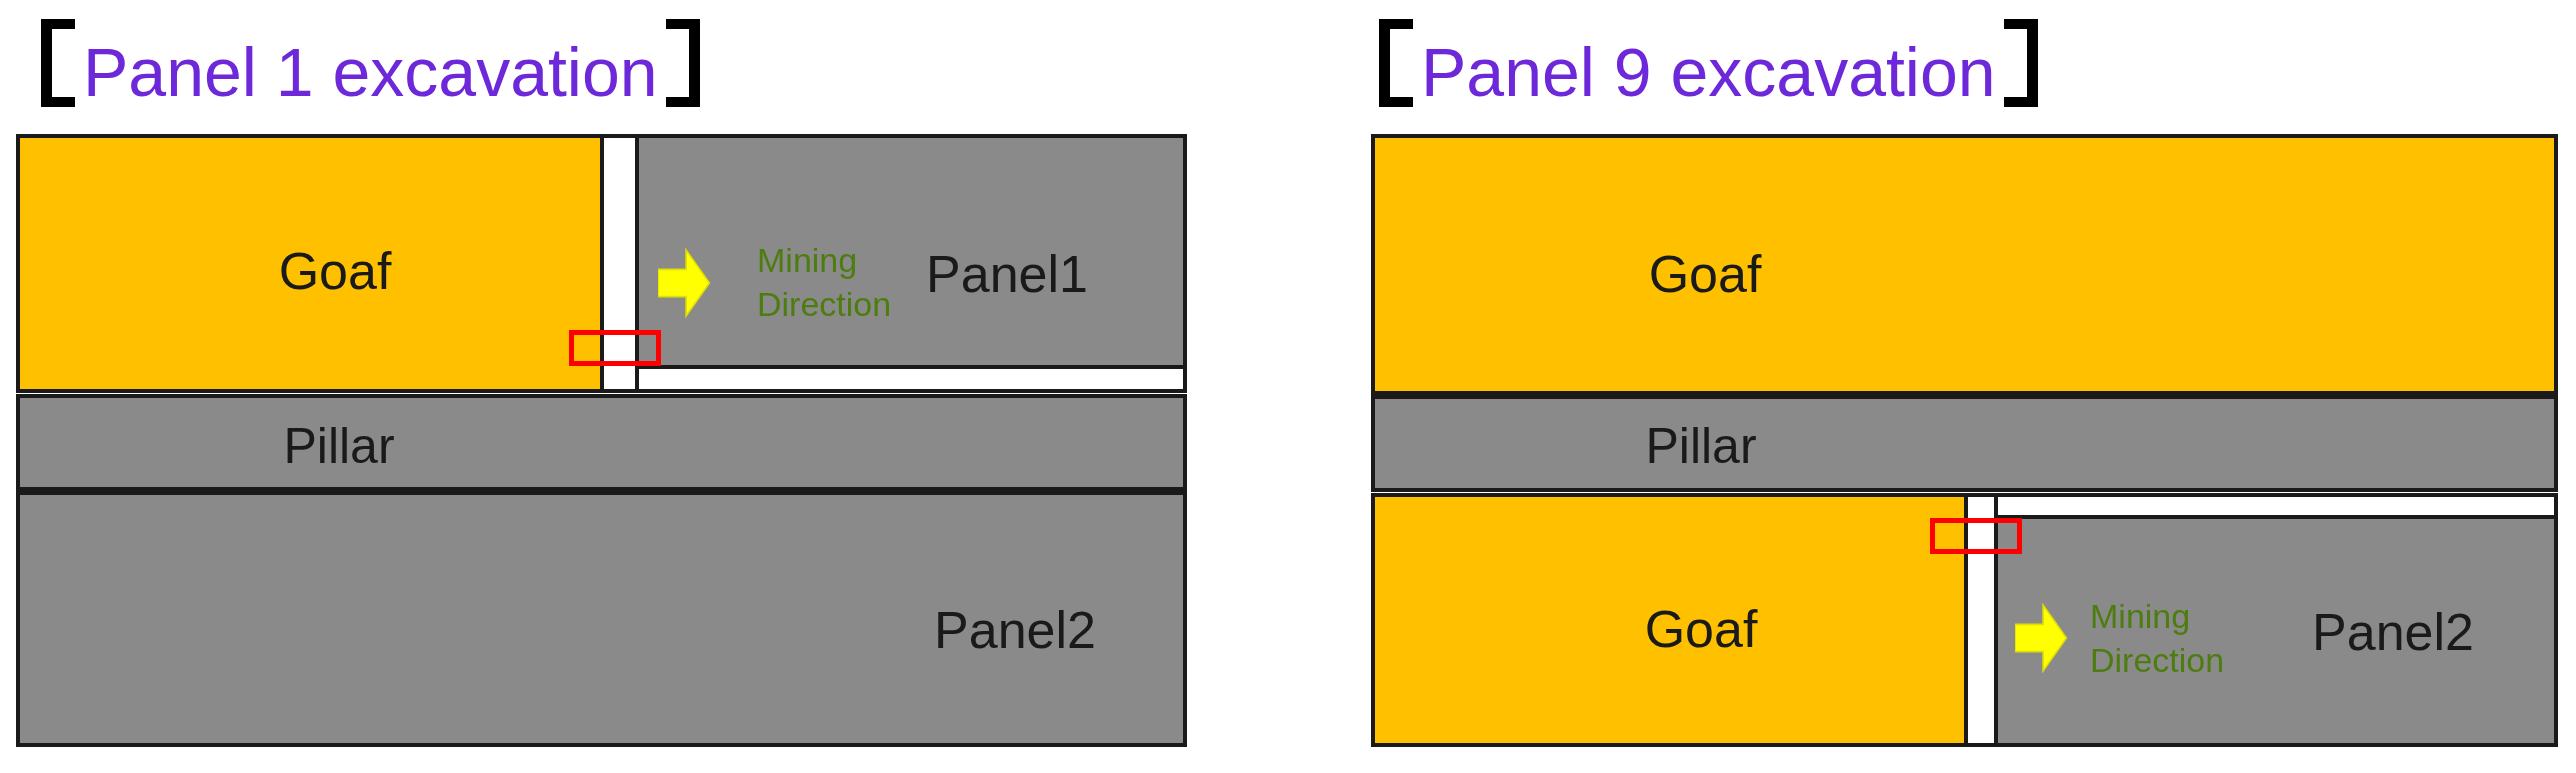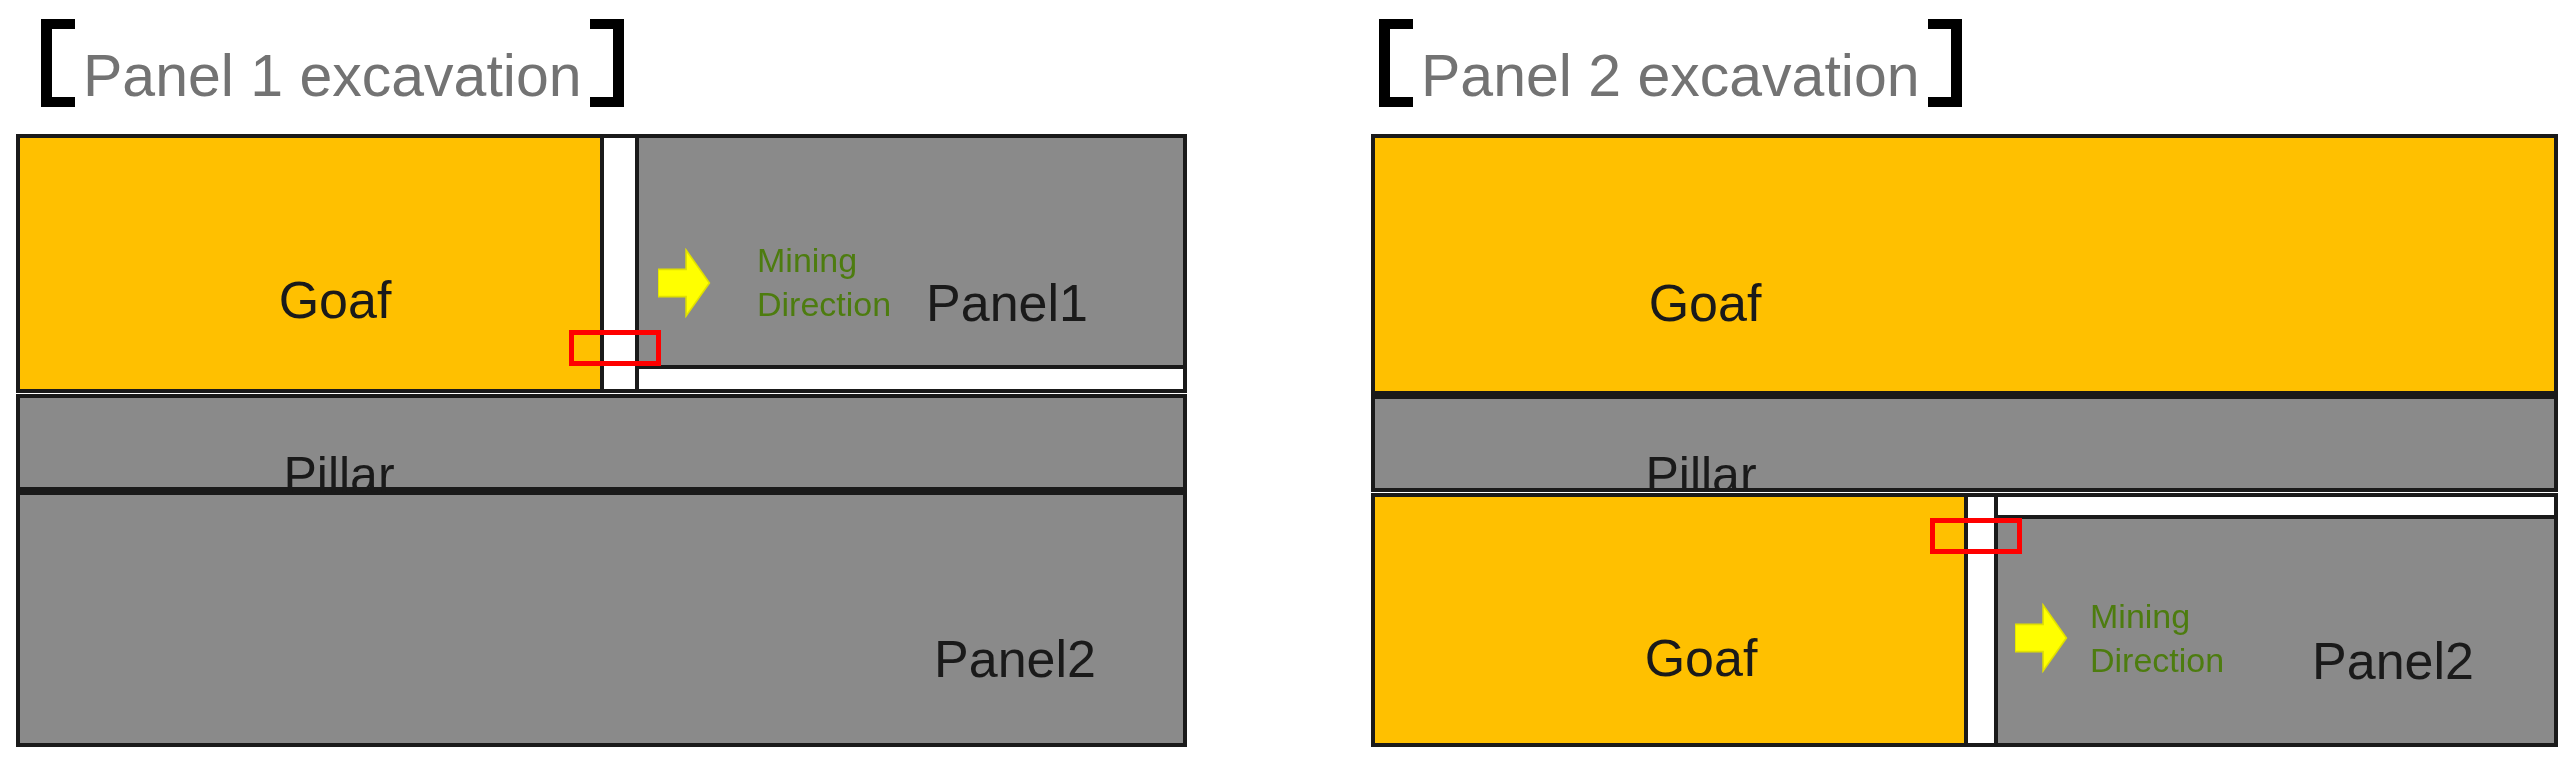--- a/index.html
+++ b/index.html
@@ -13,27 +13,27 @@
   .fill-rock{background:#8A8A8A;}
   .fill-road{background:#FFFFFF;}
 
   
   .red-box{position:absolute;box-sizing:border-box;border:5.7px solid #FF0000;background:transparent;}
 
   
   .vline{position:absolute;background:#1A1A1A;}
 
   
-  .title{position:absolute;font-size:59px;line-height:1.1;color:#737373;white-space:nowrap;font-weight:400;text-align:center;}
+  .title{position:absolute;font-size:68px;line-height:1.1;color:#6d28d9;white-space:nowrap;font-weight:400;text-align:center;}
   .lb,.rb{display:inline-block;width:23px;height:68px;vertical-align:-11.3px;}
   .lb{border-left:11.3px solid #000;border-top:10.5px solid #000;border-bottom:10.5px solid #000;margin-right:8px;}
   .rb{border-right:11.3px solid #000;border-top:10.5px solid #000;border-bottom:10.5px solid #000;margin-left:8px;}
 
   
-  .lbl{position:absolute;transform:translate(-50%,-50%);color:#1A1A1A;white-space:nowrap;font-weight:400;margin-top:29px;}
+  .lbl{position:absolute;transform:translate(-50%,-50%);color:#1A1A1A;white-space:nowrap;font-weight:400;}
   
   .mlbl{position:absolute;transform:translate(0,-50%);color:#4d7c0f;line-height:1.3;white-space:nowrap;font-weight:400;}
 
   .arrow{position:absolute;}
 </style>
 </head>
 <body>
 
 <div class="canvas">
 
@@ -64,21 +64,21 @@
       <div>Mining</div>
       <div>Direction</div>
     </div>
     <div class="lbl" style="left:1007px;top:274px;font-size:52px;">Panel1</div>
     <div class="lbl" style="left:339px;top:446px;font-size:50px;">Pillar</div>
     <div class="lbl" style="left:1015px;top:630px;font-size:52px;">Panel2</div>
   </div>
 
   <div class="group">
 
-    <div class="title" style="left:1379px;top:19.4px;"><span class="lb"></span><span>Panel 2 excavation</span><span class="rb"></span></div>
+    <div class="title" style="left:1379px;top:19.4px;"><span class="lb"></span><span>Panel 9 excavation</span><span class="rb"></span></div>
 
     <div class="rect fill-goaf" style="left:1371px;top:134px;width:1187px;height:261px;"></div>
 
     <div class="rect fill-rock" style="left:1371px;top:395px;width:1187px;height:97px;"></div>
 
     <div class="rect fill-road" style="left:1371px;top:493px;width:1187px;height:254px;"></div>
 
     <div class="rect fill-goaf" style="left:1371px;top:493px;width:597px;height:254px;"></div>
 
     <div class="rect fill-rock" style="left:1994px;top:515px;width:564px;height:232px;"></div>

